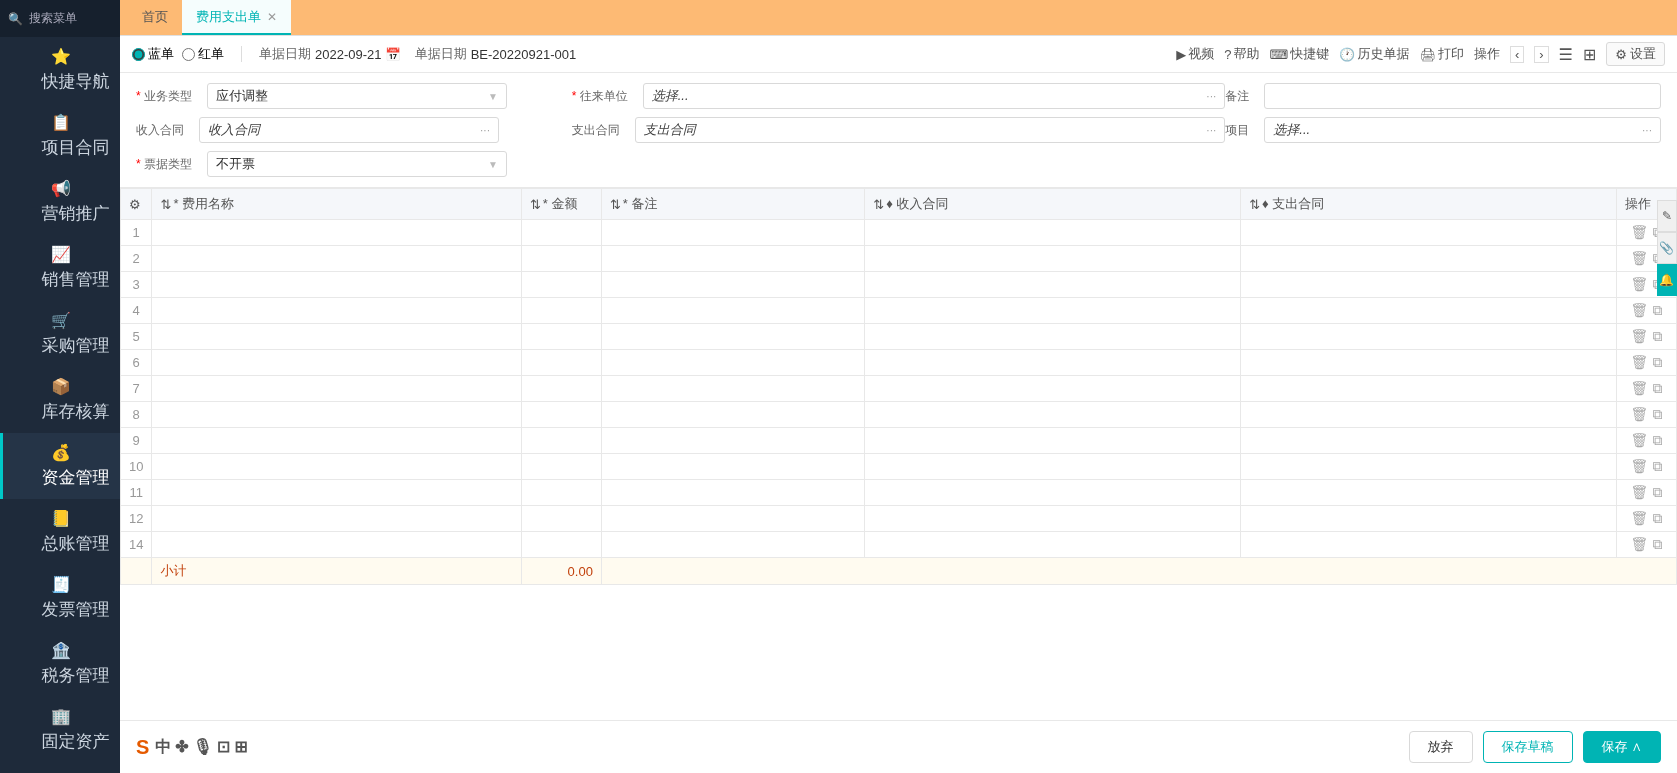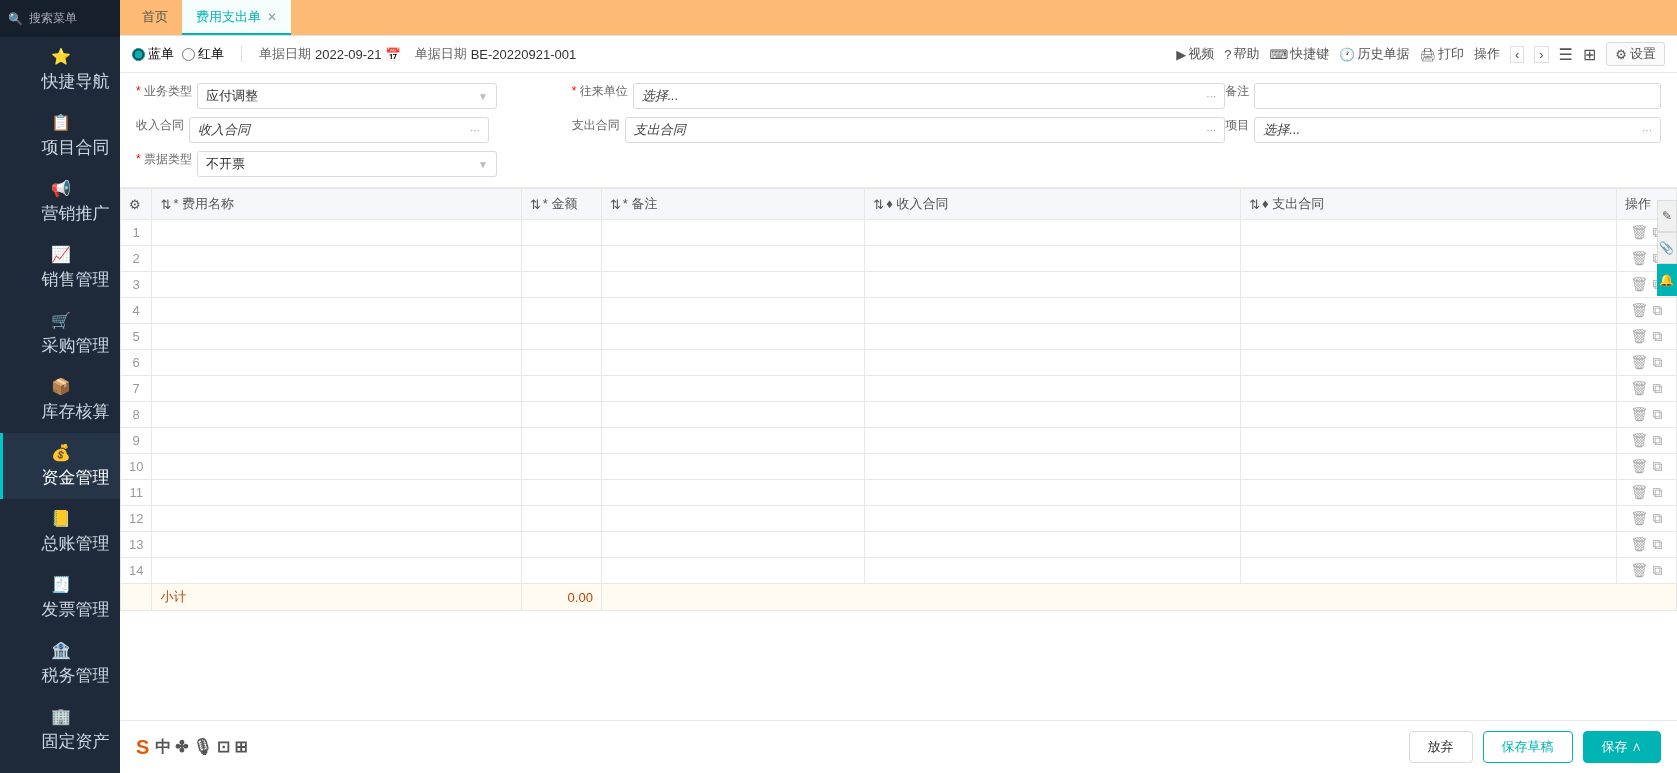--- a/index.html
+++ b/index.html
@@ -121,22 +121,23 @@
       flex-shrink: 0;
     }
     .form-row {
       display: flex;
       align-items: center;
       gap: 0;
       margin-bottom: 8px;
     }
     .form-field {
       display: flex;
+      align-items: center;
       flex: 1;
-      gap: 5px;
+      gap: 15px;
       min-width: 0;
     }
     .form-field .field-label {
       font-size: 12px;
       color: #666;
       white-space: nowrap;
       flex-shrink: 0;
     }
     .form-field .field-label.required::before {
       content: '* ';
@@ -652,34 +653,20 @@
     <td></td>
     <td></td>
     <td class="op-cell">
       <div class="op-icons">
         <span class="op-icon">🗑</span>
         <span class="op-icon">⧉</span>
       </div>
     </td>
   </tr>
             <tr>
-    <td class="row-num">13</td>
-    <td></td>
-    <td></td>
-    <td></td>
-    <td></td>
-    <td></td>
-    <td class="op-cell">
-      <div class="op-icons">
-        <span class="op-icon">🗑</span>
-        <span class="op-icon">⧉</span>
-      </div>
-    </td>
-  </tr>
-            <tr>
     <td class="row-num">14</td>
     <td></td>
     <td></td>
     <td></td>
     <td></td>
     <td></td>
     <td class="op-cell">
       <div class="op-icons">
         <span class="op-icon">🗑</span>
         <span class="op-icon">⧉</span>

